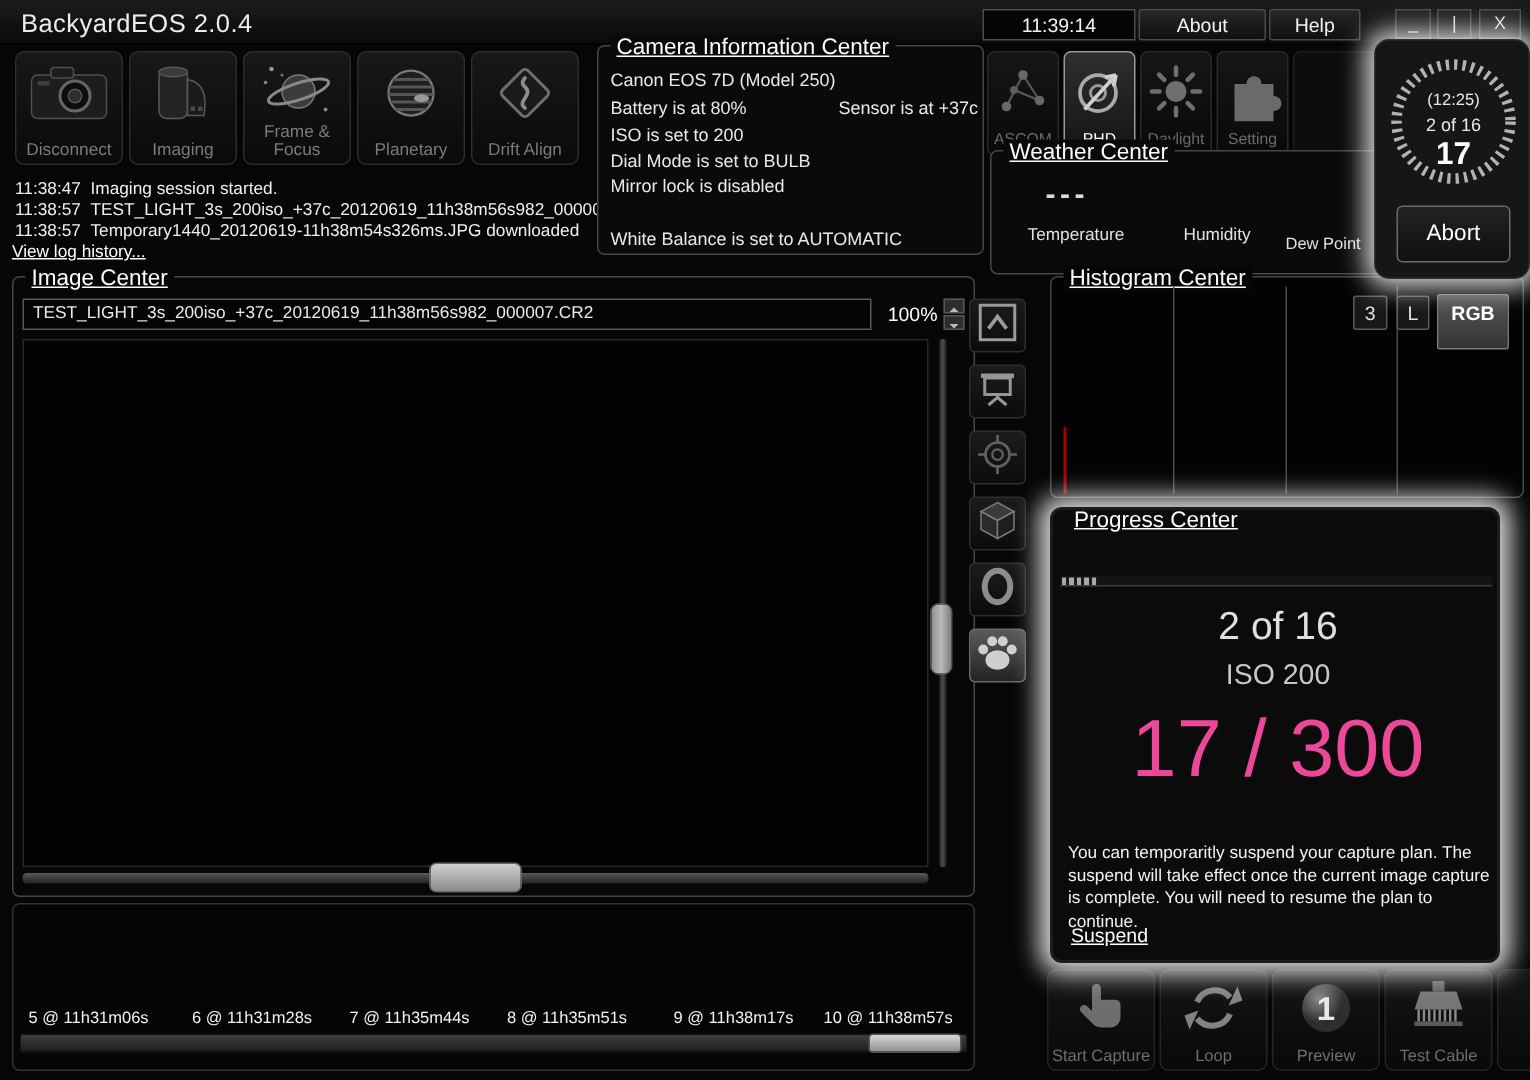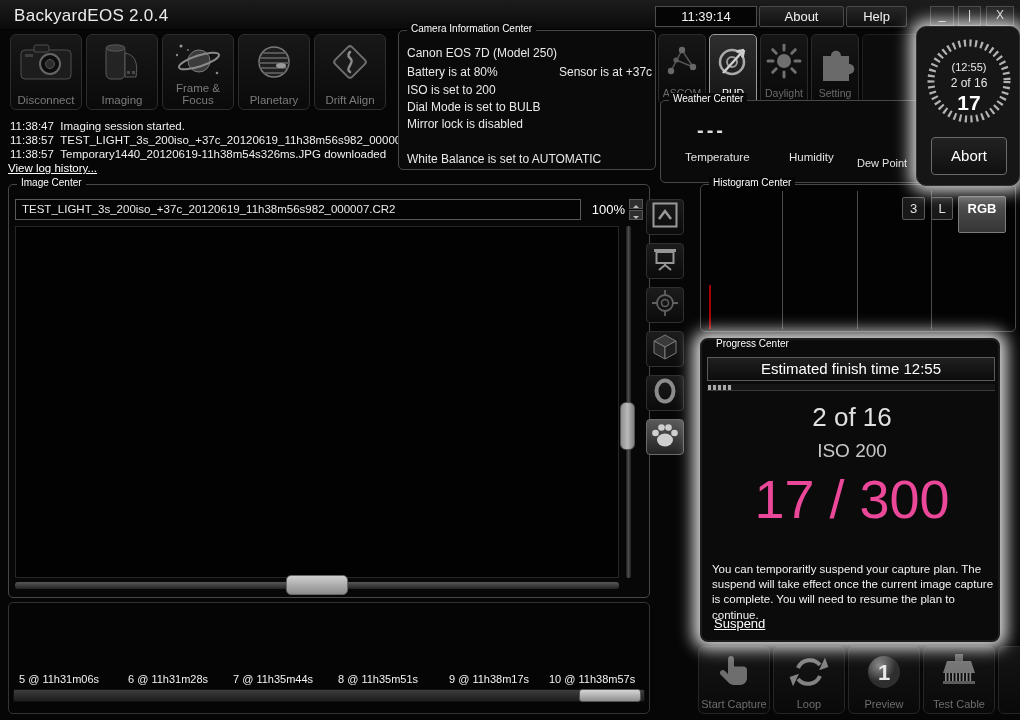--- a/index.html
+++ b/index.html
@@ -33,21 +33,21 @@
   .sm-btn .ic { position:absolute; top:4px; left:0; right:0; height:44px;
     display:flex; align-items:center; justify-content:center; }
   .sm-btn .lbl { position:absolute; bottom:4px; left:0; right:0; text-align:center;
     font-size:10.5px; color:#6b6b6b; }
   .sm-btn.selected { background:linear-gradient(#2e2e2e,#141414); border-color:#9a9a9a; }
   .sm-btn.selected .lbl { color:#fff; }
 
   
   .panel { border:1px solid #474747; border-radius:5px; background:#0a0a0a; }
   .panel-label { position:absolute; top:-8px; left:8px; background:#060606;
-    padding:0 4px; font-size:10px; color:#fdfdfd; white-space:nowrap; }
+    padding:0 4px; font-size:15px; color:#fdfdfd; white-space:nowrap;text-decoration:underline; }
 
   .log-line { font-size:11.5px; color:#f0f0f0; white-space:nowrap; }
   .link { font-size:11.5px; color:#fff; text-decoration:underline; cursor:pointer; }
 
   .cam-row { position:absolute; font-size:12px; color:#e9e9e9; white-space:nowrap; }
 
   
   .timer-pop { left:916px; top:26px; width:104px; height:160px; border-radius:10px;
     background:#161616; border:1px solid #303030;
     box-shadow:0 0 16px 6px rgba(255,255,255,.82); }
@@ -425,34 +425,33 @@
       </g>
       <rect x="5" y="29" width="32" height="3" fill="#5c5c5c"></rect>
     </svg>
   </span>
   <span class="lbl">Test Cable</span>
 </div>
 <div class="abs cap-btn" style="left:998px;"></div>
 
 <div class="abs prog-pop">
   <span class="panel-label" style="top:-2px;left:10px;background:transparent;">Progress Center</span>
-  <div class="prog-head">Estimated finish time 12:55</div>
   <div class="prog-bar">
     <div class="prog-fill"></div>
   </div>
   <div class="prog-center" style="top:62px;font-size:26px;color:#e0e0e0;">2 of 16</div>
   <div class="prog-center" style="top:100px;font-size:19px;color:#c8c8c8;">ISO 200</div>
   <div class="prog-center" style="top:128px;font-size:54px;color:#ec4899;">17 / 300</div>
   <div style="position:absolute;left:10px;top:222px;width:282px;font-size:11.5px;line-height:1.32;color:#f2f2f2;">You can temporaritly suspend your capture plan.  The suspend will take effect once the current image capture is complete.  You will need to resume the plan to continue.</div>
   <div class="link" style="position:absolute;left:12px;top:276px;font-size:13px;">Suspend</div>
 </div>
 
 <div class="abs timer-pop">
   <span>
     <svg width="90" height="92" viewBox="0 0 90 92" style="position:absolute;left:7px;top:6px;">
       <circle cx="45" cy="48" r="38" fill="none" stroke="#b2b2b2" stroke-width="7" stroke-dasharray="2.2 3.4"></circle>
     </svg>
   </span>
-  <div class="timer-txt" style="top:34px;font-size:11px;">(12:55)</div>
+  <div class="timer-txt" style="top:34px;font-size:11px;">(12:25)</div>
   <div class="timer-txt" style="top:49px;font-size:12px;">2 of 16</div>
   <div class="timer-txt" style="top:64px;font-size:21px;font-weight:bold;color:#fff;">17</div>
   <div class="abort-btn">Abort</div>
 </div>
 
 </body></html>

